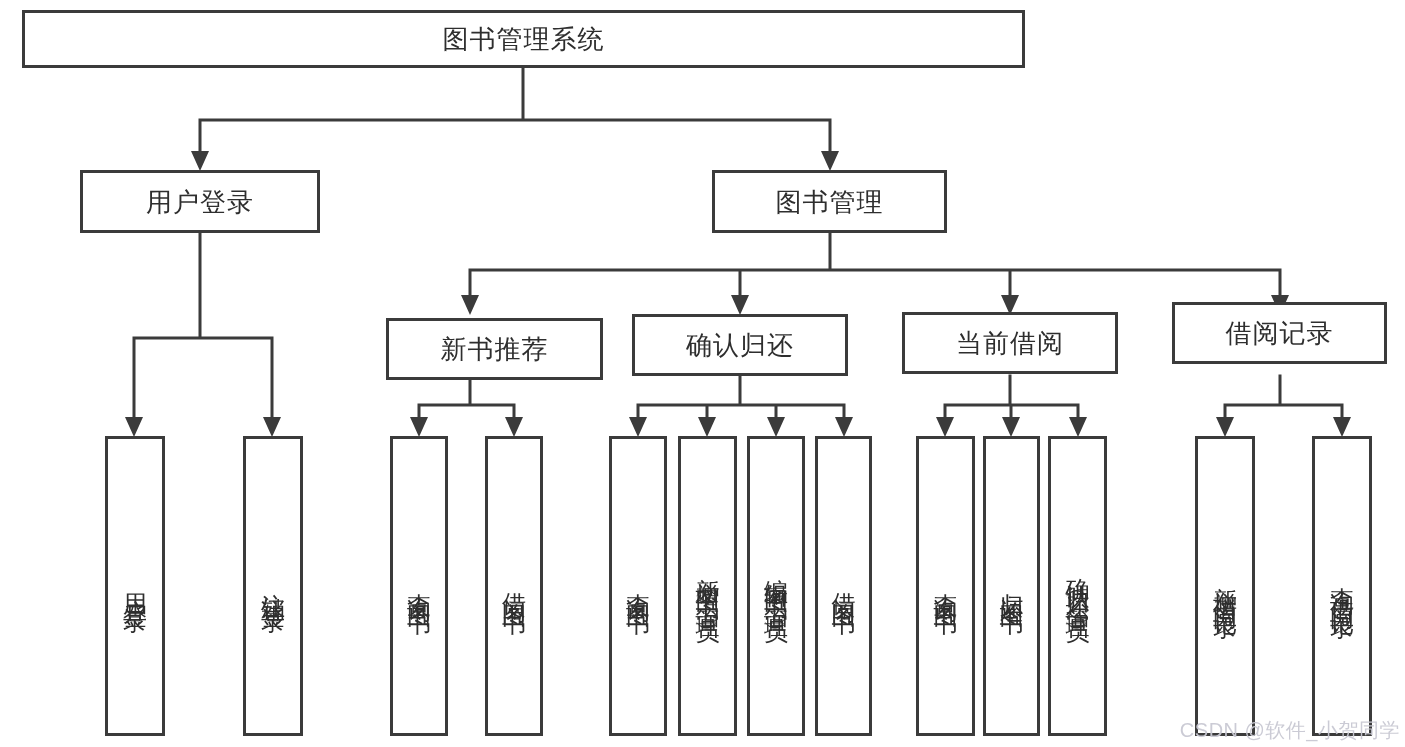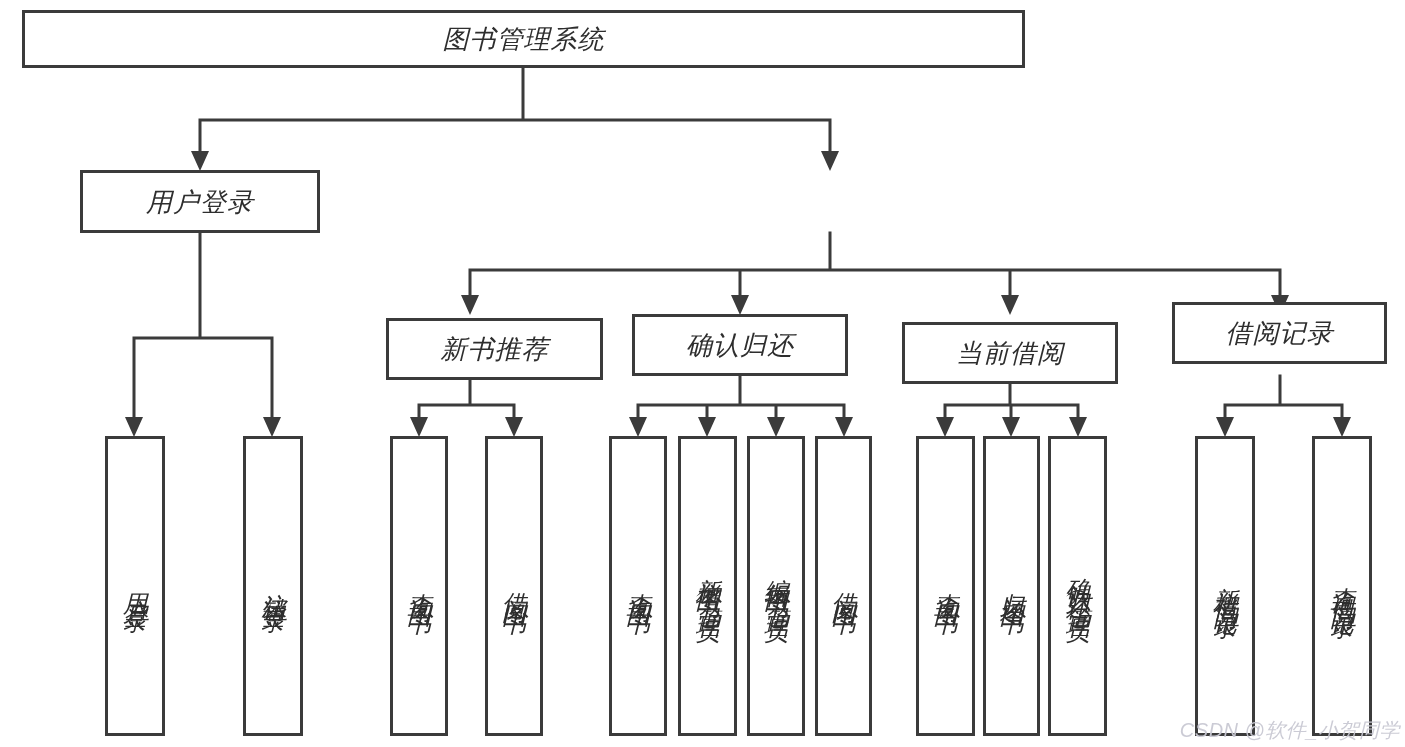--- a/index.html
+++ b/index.html
@@ -12,21 +12,20 @@
   html, body {
     width: 1405px; height: 747px;
     background: var(--background);
     font-family: "Liberation Sans", "DejaVu Sans", sans-serif;
     overflow: hidden;
   }
   .canvas {
     position: relative;
     width: 1405px; height: 747px;
     background: var(--background);
-    font-style: italic;
   }
   .connectors {
     position: absolute; left: 0; top: 0;
     width: 1405px; height: 747px;
     z-index: 1;
   }
   .connectors .lines {
     stroke: var(--line);
     stroke-width: 3;
     stroke-linecap: square;
@@ -57,21 +56,21 @@
     letter-spacing: 6px;
     white-space: normal;
     text-align: center;
   }
   
   #b-root        { left: 22px;   top: 10px;  width: 1003px; height: 58px; }
   #b-user-login  { left: 80px;   top: 170px; width: 240px;  height: 63px; }
   #b-book-mgmt   { left: 712px;  top: 170px; width: 235px;  height: 63px; }
   #b-nbr         { left: 362px;  top: 318px; width: 217px;  height: 62px; margin-left: 24px; }
   #b-bb          { left: 632px;  top: 314px; width: 216px;  height: 62px; }
-  #b-cb          { left: 902px;  top: 322px; width: 216px;  height: 62px; }
+  #b-cb          { left: 902px;  top: 312px; width: 216px;  height: 62px; }
   #b-br          { left: 1172px; top: 302px; width: 215px;  height: 62px; }
   .leaf          { top: 436px; height: 300px; }
   #l-user-login  { left: 105px;  width: 60px; }
   #l-logout      { left: 243px;  width: 60px; }
   #l-nbr-query   { left: 390px;  width: 58px; }
   #l-nbr-borrow  { left: 485px;  width: 58px; }
   #l-bb-query    { left: 609px;  width: 58px; }
   #l-bb-add      { left: 678px;  width: 59px; }
   #l-bb-edit     { left: 747px;  width: 58px; }
   #l-bb-borrow   { left: 815px;  width: 57px; }
@@ -111,20 +110,21 @@
       M461,295 h18 L470,315 Z  M731,295 h18 L740,315 Z  M1001,295 h18 L1010,315 Z  M1271,295 h18 L1280,315 Z
       M410,417 h18 L419,437 Z  M505,417 h18 L514,437 Z
       M629,417 h18 L638,437 Z  M698,417 h18 L707,437 Z  M767,417 h18 L776,437 Z  M835,417 h18 L844,437 Z
       M936,417 h18 L945,437 Z  M1002,417 h18 L1011,437 Z  M1069,417 h18 L1078,437 Z
       M1216,417 h18 L1225,437 Z  M1333,417 h18 L1342,437 Z"></path>
   </svg>
 
   <div class="box" id="b-root">图书管理系统</div>
 
   <div class="box" id="b-user-login">用户登录</div>
+  <div class="box" id="b-book-mgmt">图书管理</div>
 
   <div class="box" id="b-nbr">新书推荐</div>
   <div class="box" id="b-bb">确认归还</div>
   <div class="box" id="b-cb">当前借阅</div>
   <div class="box" id="b-br">借阅记录</div>
 
   <div class="box vbox leaf" id="l-user-login">用户登录</div>
   <div class="box vbox leaf" id="l-logout">注销登录</div>
 
   <div class="box vbox leaf" id="l-nbr-query">查询图书</div>

